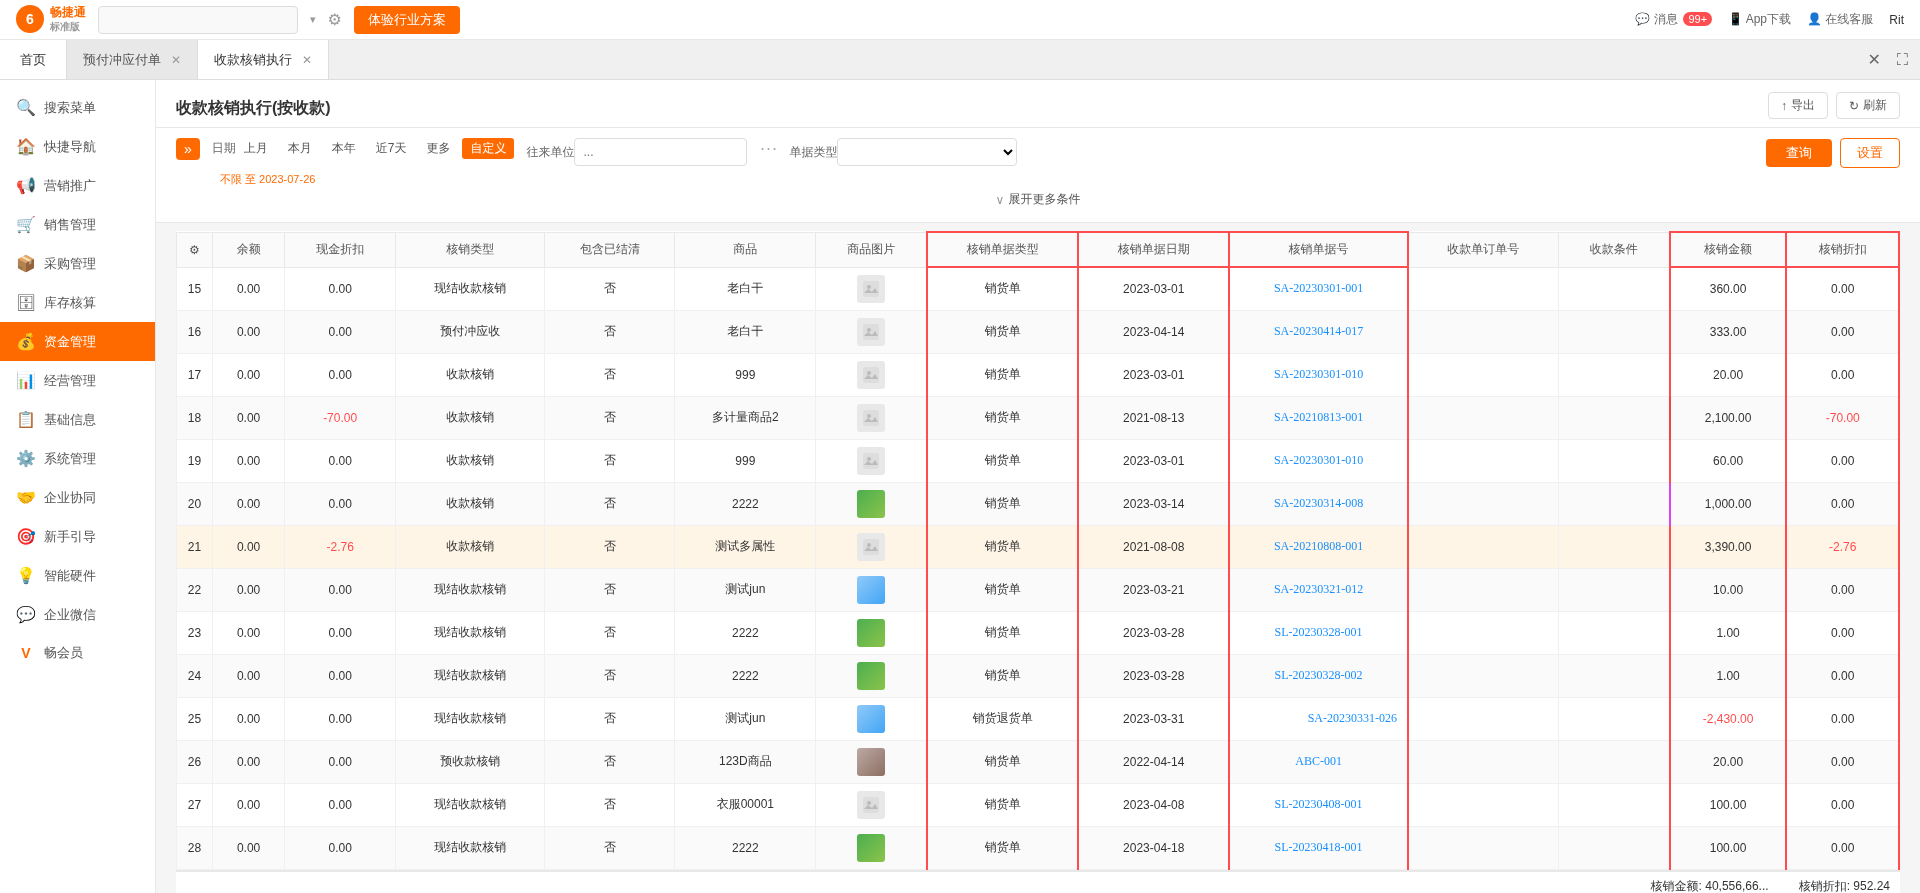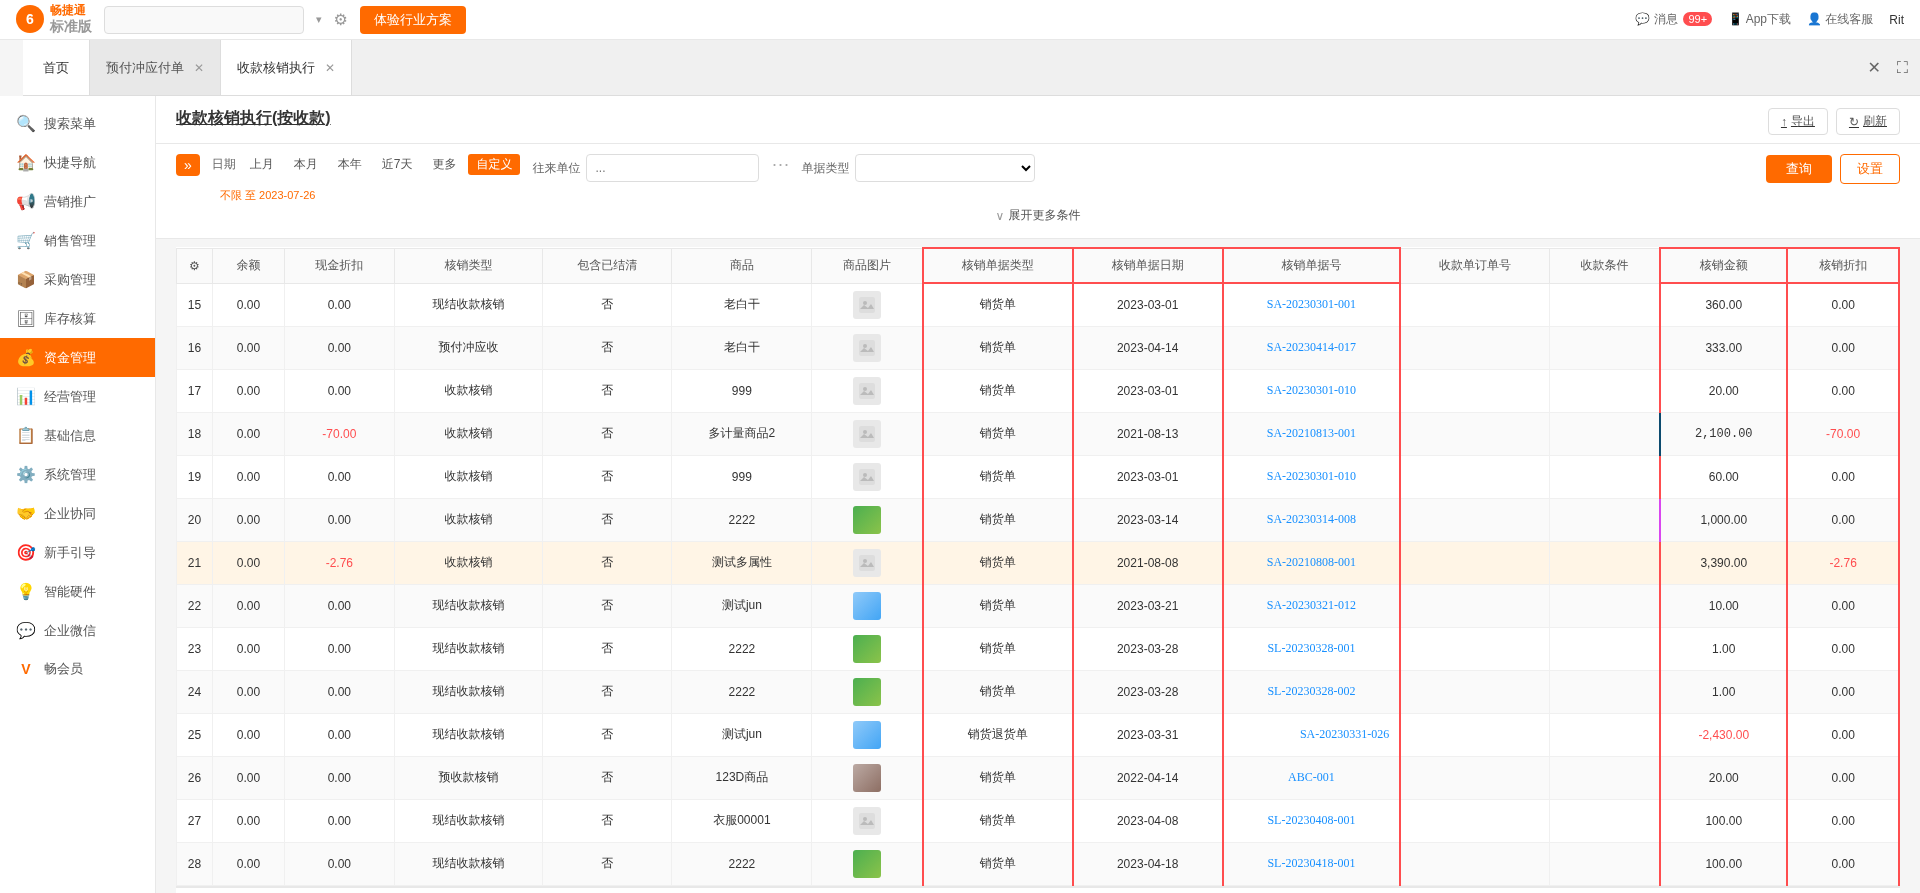--- a/index.html
+++ b/index.html
@@ -3,57 +3,57 @@
   <meta charset="utf-8">
   <style>
     * { box-sizing: border-box; margin: 0; padding: 0; }
     body { font-family: 'Microsoft YaHei', Arial, sans-serif; font-size: 13px; background: #f5f5f5; color: #333; overflow: hidden; height: 893px; }
 
     
     .top-bar { height: 40px; background: #fff; border-bottom: 1px solid #e8e8e8; display: flex; align-items: center; padding: 0 16px; gap: 12px; position: relative; }
     .top-bar-logo { display: flex; align-items: center; gap: 6px; color: #ff6a00; font-weight: bold; font-size: 14px; }
     .logo-icon { width: 28px; height: 28px; background: #ff6a00; border-radius: 50%; display: flex; align-items: center; justify-content: center; color: #fff; font-size: 14px; }
     .logo-text { font-size: 12px; color: #ff6a00; line-height: 1.2; }
-    .logo-sub { font-size: 14px; color: #999; }
+    .logo-sub { font-size: 10px; color: #999; }
     .top-search-input { width: 100%; height: 28px; border: 1px solid #ddd; border-radius: 4px; padding: 0 8px; font-size: 12px; color: #999; background: #f9f9f9; }
     .top-btn-orange { background: #ff6a00; color: #fff; border: none; border-radius: 4px; padding: 5px 14px; font-size: 13px; cursor: pointer; }
     .top-right { margin-left: auto; display: flex; align-items: center; gap: 16px; font-size: 12px; color: #666; }
     .badge { background: #ff4d4f; color: #fff; border-radius: 10px; padding: 1px 5px; font-size: 11px; margin-left: 2px; }
     .gear-icon { color: #999; cursor: pointer; font-size: 16px; }
     .dropdown-arrow { color: #999; font-size: 11px; cursor: pointer; }
 
     
-    .tab-bar { height: 56px; background: #f0f0f0; border-bottom: 1px solid #ddd; display: flex; align-items: stretch; margin-left: 23px; }
+    .tab-bar { height: 40px; background: #f0f0f0; border-bottom: 1px solid #ddd; display: flex; align-items: stretch; }
     .tab-home { padding: 0 20px; background: #fff; display: flex; align-items: center; color: #333; font-size: 13px; border-right: 1px solid #ddd; cursor: pointer; }
     .tab-item { padding: 0 16px; background: #e8e8e8; display: flex; align-items: center; gap: 6px; color: #555; font-size: 13px; border-right: 1px solid #ddd; cursor: pointer; position: relative; }
     .tab-item.active { background: #fff; color: #333; }
     .tab-close { color: #999; font-size: 12px; cursor: pointer; margin-left: 4px; }
     .tab-bar-right { margin-left: auto; display: flex; align-items: center; padding-right: 8px; gap: 8px; }
     .tab-bar-btn { background: none; border: none; color: #666; cursor: pointer; font-size: 16px; padding: 4px; }
 
     
     .layout { display: flex; height: calc(893px - 80px); }
     .sidebar { width: 156px; background: #fff; border-right: 1px solid #e8e8e8; display: flex; flex-direction: column; padding: 8px 0; overflow-y: auto; }
     .sidebar-item { display: flex; align-items: center; gap: 8px; padding: 10px 16px; cursor: pointer; color: #555; font-size: 13px; }
     .sidebar-item.active { background: #ff6a00; color: #fff; border-radius: 0; }
     .sidebar-icon { font-size: 16px; width: 20px; text-align: center; }
 
     
     .main { flex: 1; display: flex; flex-direction: column; overflow: hidden; background: #f5f5f5; }
 
     
-    .page-header { background: #fff; padding: 12px 20px 8px; border-bottom: 1px solid #e8e8e8; display: flex; align-items: flex-start; justify-content: space-between; text-decoration: underline; }
+    .page-header { background: #fff; padding: 12px 20px 8px; border-bottom: 1px solid #e8e8e8; display: flex; align-items: flex-end; justify-content: space-between; }
     .page-title { font-size: 16px; font-weight: bold; color: #333; }
     .page-actions { display: flex; gap: 8px; }
     .btn-export { background: #fff; border: 1px solid #ddd; border-radius: 4px; padding: 4px 12px; font-size: 12px; color: #555; cursor: pointer; display: flex; align-items: center; gap: 4px; }
     .btn-refresh { background: #fff; border: 1px solid #ddd; border-radius: 4px; padding: 4px 12px; font-size: 12px; color: #555; cursor: pointer; display: flex; align-items: center; gap: 4px; }
 
     
     .filter-bar { background: #fff; padding: 10px 20px; border-bottom: 1px solid #e8e8e8; }
-    .filter-item { display: flex; align-items: center; gap: 6px; }
+    .filter-item { display: flex; align-items: center; }
     .filter-label { color: #666; font-size: 12px; white-space: nowrap; }
     .filter-date-group { display: flex; align-items: flex-end; gap: 4px; }
     .date-btn { padding: 2px 8px; font-size: 12px; color: #555; cursor: pointer; border: none; background: none; }
     .date-btn.active { background: #ff6a00; color: #fff; border-radius: 3px; }
     .filter-input { height: 28px; border: 1px solid #ddd; border-radius: 4px; padding: 0 8px; font-size: 12px; min-width: 150px; }
     .filter-select { height: 28px; border: 1px solid #ddd; border-radius: 4px; padding: 0 8px; font-size: 12px; min-width: 150px; background: #fff; }
     .btn-query { background: #ff6a00; color: #fff; border: none; border-radius: 4px; padding: 5px 20px; font-size: 13px; cursor: pointer; }
     .btn-settings { background: #fff; border: 1px solid #ff6a00; color: #ff6a00; border-radius: 4px; padding: 5px 16px; font-size: 13px; cursor: pointer; }
     .expand-more { display: flex; align-items: center; gap: 4px; color: #555; font-size: 12px; cursor: pointer; justify-content: center; padding: 4px 0; }
     .expand-icon { color: #999; }
@@ -349,21 +349,21 @@
                     <circle cx="6" cy="6" r="2" fill="#bbb"></circle>
                     <path d="M1 12 L5 8 L9 11 L12 7 L15 12 Z" fill="#bbb"></path>
                   </svg>
                 </div>
               </td>
     <td style="border-left:2px solid #ff4d4f;border-right:2px solid #ff4d4f;">销货单</td>
     <td style="border-left:2px solid #ff4d4f;border-right:2px solid #ff4d4f;">2021-08-13</td>
     <td style="border-left:2px solid #ff4d4f;border-right:2px solid #ff4d4f;"><a class="link-text">SA-20210813-001</a></td>
     <td></td>
     <td></td>
-    <td class="" style="border-left:2px solid #0c4a6e;border-right:2px solid #ff4d4f;font-family:Liberation Mono, monospace;">2,100.00</td>
+    <td class="" style="border-left:2px solid #ef4444;border-right:2px solid #ff4d4f;">2,100.00</td>
     <td class="negative" style="border-left:2px solid #ff4d4f;border-right:2px solid #ff4d4f;">-70.00</td>
   </tr>
             <tr>
     <td>19</td>
     <td>0.00</td>
     <td class="">0.00</td>
     <td>收款核销</td>
     <td>否</td>
     <td>999</td>
     <td style="text-align:center;">

